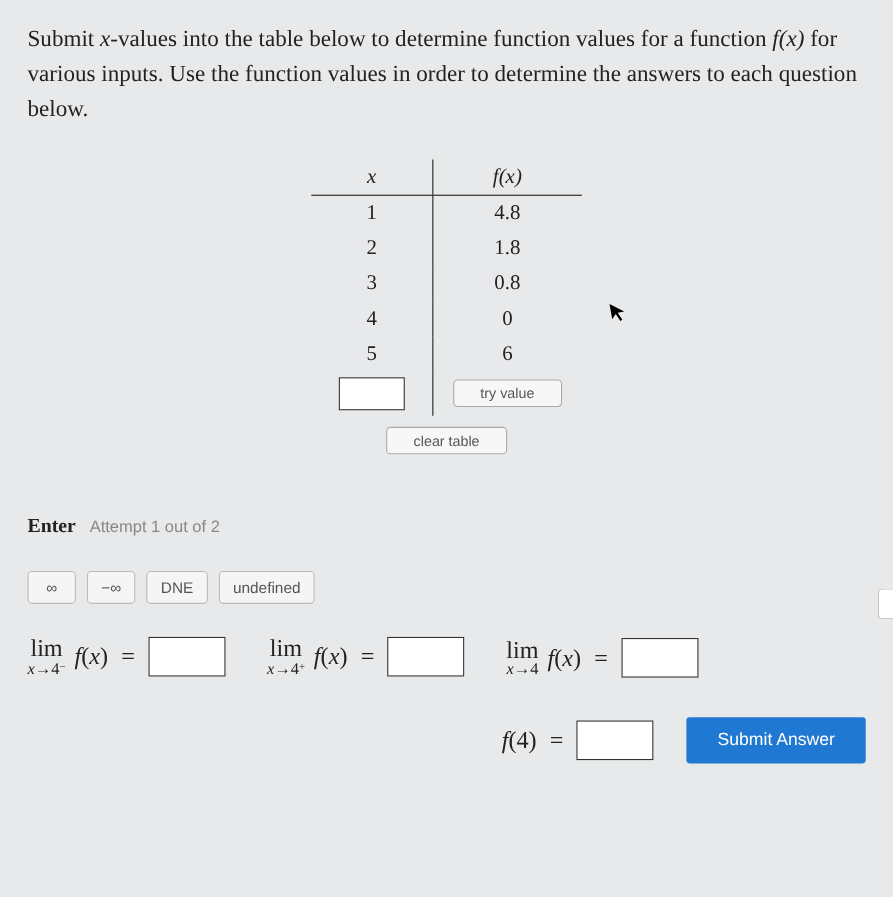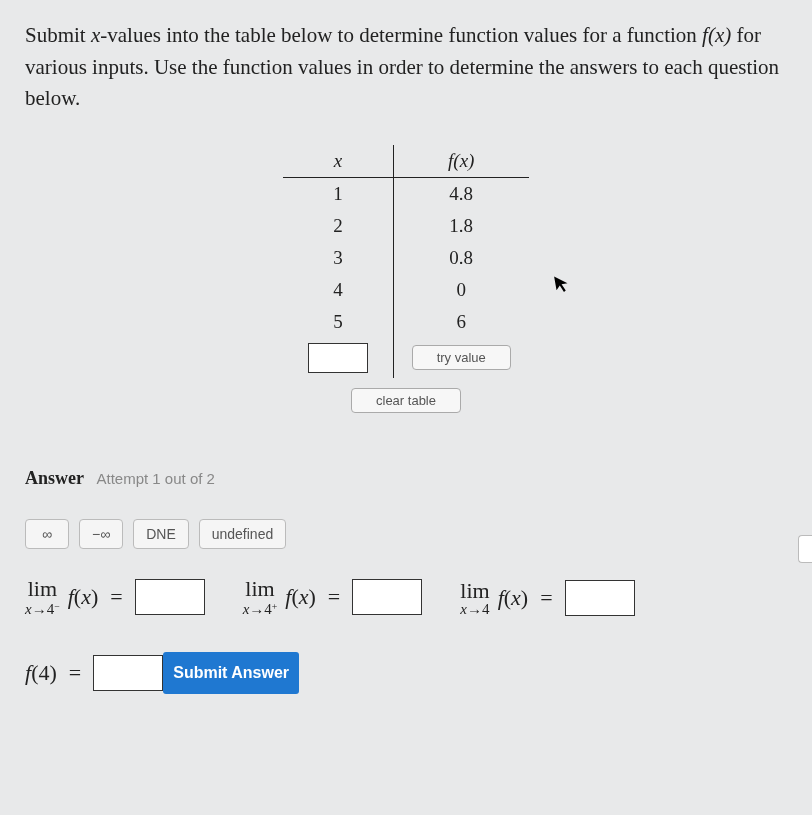--- a/index.html
+++ b/index.html
@@ -103,32 +103,34 @@
       display: inline-block;
       width: 70px;
       height: 36px;
       border: 1.5px solid #333;
       background: #fff;
       vertical-align: middle;
     }
     .bottom-row {
       display: flex;
       align-items: center;
+      gap: 30px;
       font-size: 22px;
+      justify-content: flex-end;
     }
     .submit-btn {
       font-family: Arial, sans-serif;
       font-size: 16px;
       background: #1f78d1;
       color: #fff;
       border: none;
-      padding: 12px 10px;
+      padding: 12px 28px;
       border-radius: 3px;
       cursor: pointer;
-      font-weight: bold;
+      font-weight: normal;
     }
     .cursor {
       position: absolute;
       top: 274px;
       left: 555px;
       font-size: 18px;
       transform: rotate(-10deg);
     }
     .edge-tab {
       position: absolute;
@@ -182,21 +184,21 @@
       <td><button class="try-btn">try value</button></td>
     </tr>
   </tbody>
     </table>
 </div>
 <div class="clear-wrap">
   <button class="clear-btn">clear table</button>
 </div>
 
 <div class="answer-header">
-  <strong>Answer</strong>
+  <strong>Enter</strong>
   <span class="attempt">Attempt 1 out of 2</span>
 </div>
 
 <div class="sym-row">
   <button class="sym-btn">∞</button>
   <button class="sym-btn">−∞</button>
   <button class="sym-btn">DNE</button>
   <button class="sym-btn">undefined</button>
 </div>
 

